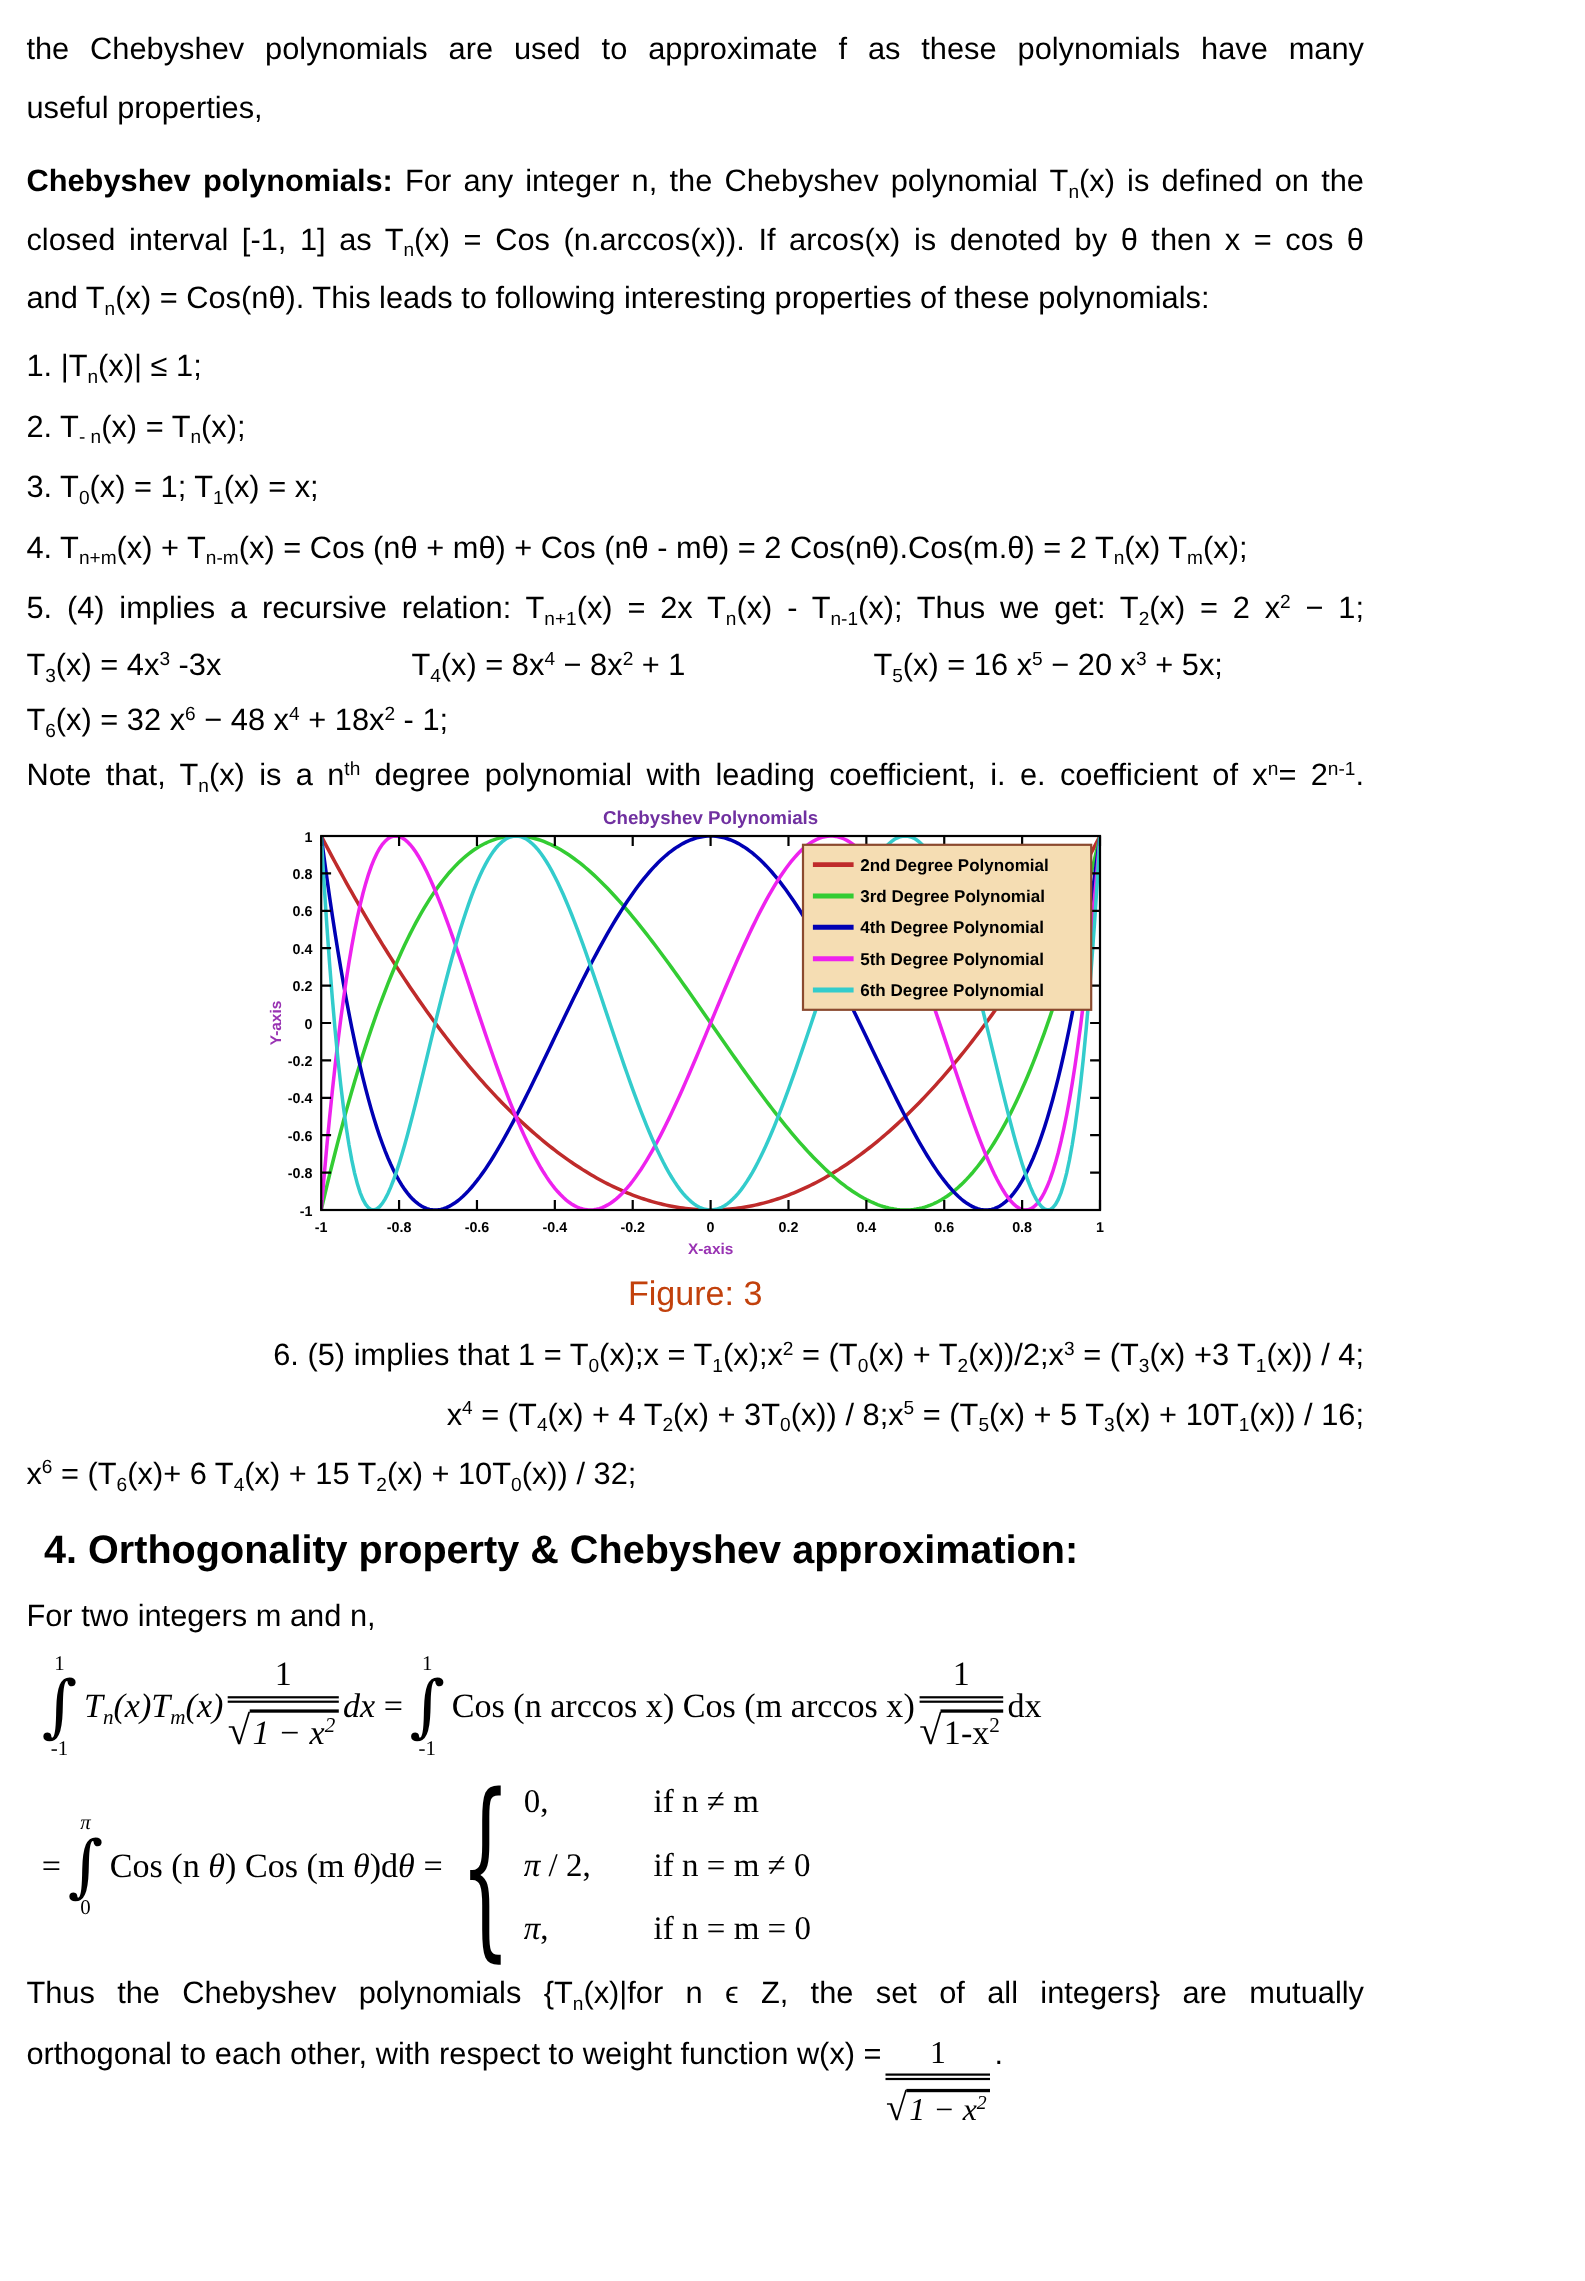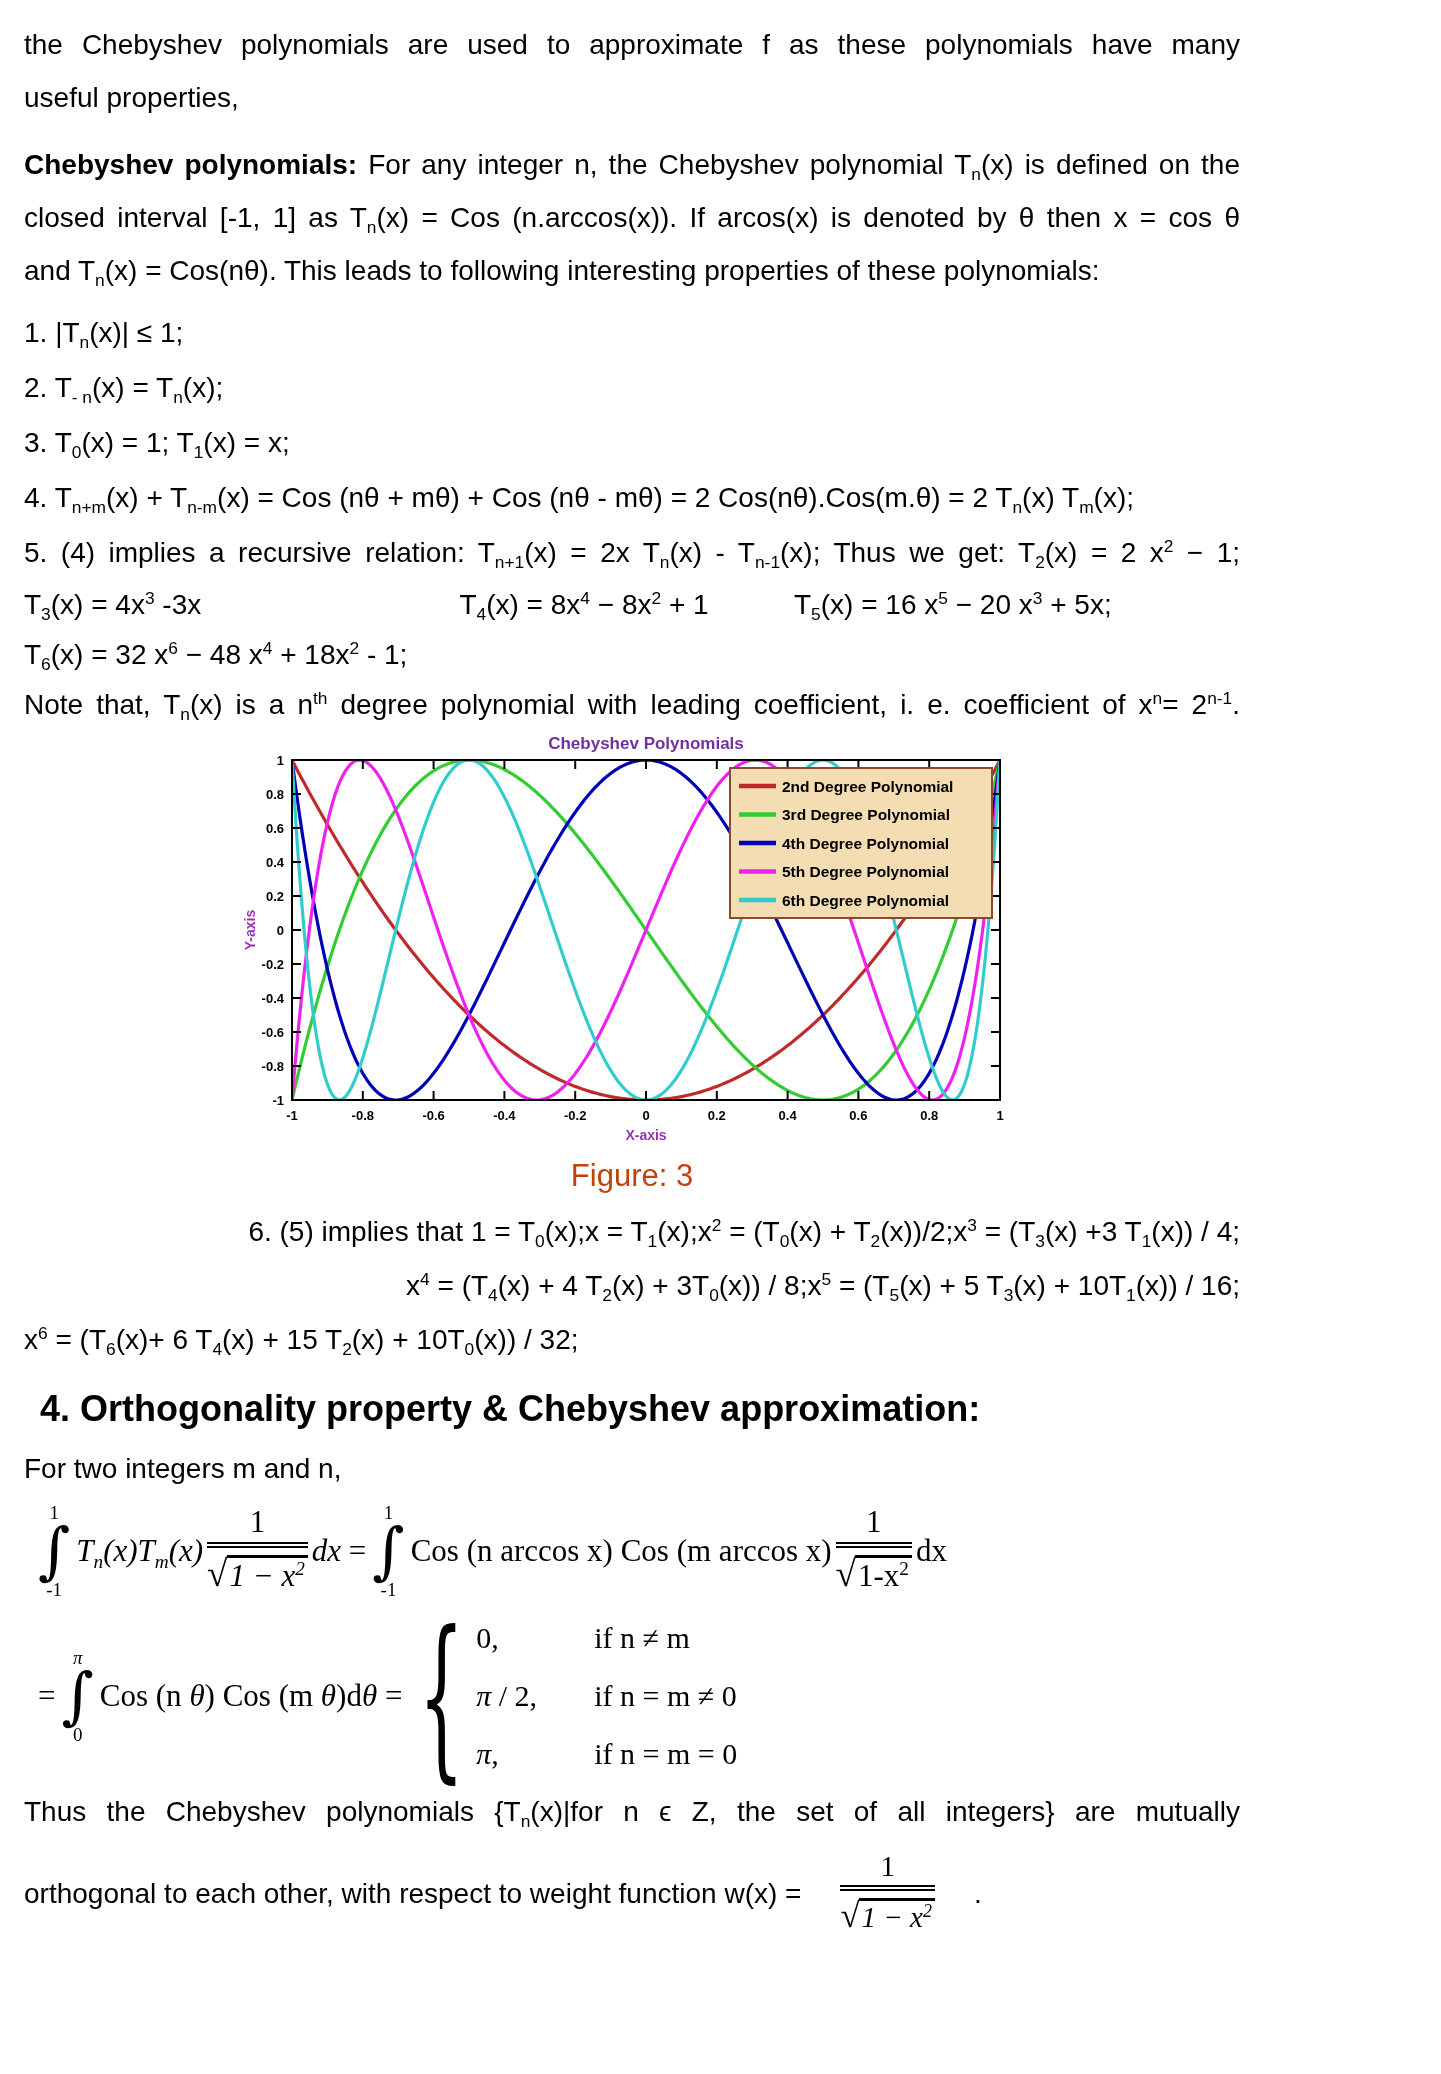--- a/index.html
+++ b/index.html
@@ -46,21 +46,21 @@
   .radicand { border-top: 3px solid #000; padding: 0 3px; }
 
   .brace { font-size: 72px; line-height: 72px; transform: scaleY(2.45); transform-origin: 50% 50%;
            font-family: "DejaVu Serif", serif; margin: 0 12px 0 16px; }
   .cases { display: inline-flex; flex-direction: column; gap: 24px; font-size: 30px; }
   .crow { display: flex; }
   .cval { min-width: 118px; }
 
   .closing { margin-top: 16px; }
   .closing .l1 { line-height: 50px; }
-  .closing .l2 { display: flex; align-items: center; margin-top: 14px; gap: 35px; }
+  .closing .l2 { display: flex; align-items: flex-start; margin-top: 14px; }
   .closing .frac { font-family: "Liberation Serif", serif; font-size: 29px; }
 </style>
 </head>
 <body>
 
 <div class="page">
 
   <div class="para1">
     <div class="ln jf">the Chebyshev polynomials are used to approximate f as these polynomials have many</div>
     <div class="ln">useful properties,</div>
@@ -75,21 +75,21 @@
   <div class="props">
     <div class="ln">1.  |T<sub>n</sub>(x)| ≤ 1;</div>
     <div class="ln">2.  T<sub>- n</sub>(x) = T<sub>n</sub>(x);</div>
     <div class="ln">3.  T<sub>0</sub>(x) = 1; T<sub>1</sub>(x) = x;</div>
     <div class="ln">4.  T<sub>n+m</sub>(x) + T<sub>n-m</sub>(x) = Cos (nθ + mθ) + Cos (nθ - mθ) = 2 Cos(nθ).Cos(m.θ) = 2 T<sub>n</sub>(x) T<sub>m</sub>(x);</div>
     <div class="ln jf">5. (4) implies a recursive relation: T<sub>n+1</sub>(x) = 2x T<sub>n</sub>(x) - T<sub>n-1</sub>(x); Thus we get:  T<sub>2</sub>(x) = 2 x<sup>2</sup> − 1;</div>
   </div>
 
   <div class="tline" style="display:flex;">
     <span style="width:350px;">T<sub>3</sub>(x) = 4x<sup>3</sup> -3x</span>
-    <span style="width:420px;text-align:center;">T<sub>4</sub>(x) = 8x<sup>4</sup> − 8x<sup>2</sup> + 1</span>
+    <span style="width:420px;">T<sub>4</sub>(x) = 8x<sup>4</sup> − 8x<sup>2</sup> + 1</span>
     <span>T<sub>5</sub>(x) = 16 x<sup>5</sup> − 20 x<sup>3</sup> + 5x;</span>
   </div>
   <div class="tline">T<sub>6</sub>(x) = 32 x<sup>6</sup> − 48 x<sup>4</sup> + 18x<sup>2</sup> - 1;</div>
   <div class="tline jf">Note that, T<sub>n</sub>(x) is a n<sup>th</sup> degree polynomial with leading coefficient, i. e. coefficient of x<sup>n</sup>= 2<sup>n-1</sup>.</div>
 
   <div class="figure-wrap">
     <div id="chart-mount"><svg width="780" height="410" viewBox="0 0 780 410">
           <rect x="0" y="0" width="780" height="410" fill="#ffffff"></rect>
           <clipPath id="plotclip">
             <rect x="50" y="26" width="708" height="340"></rect>

